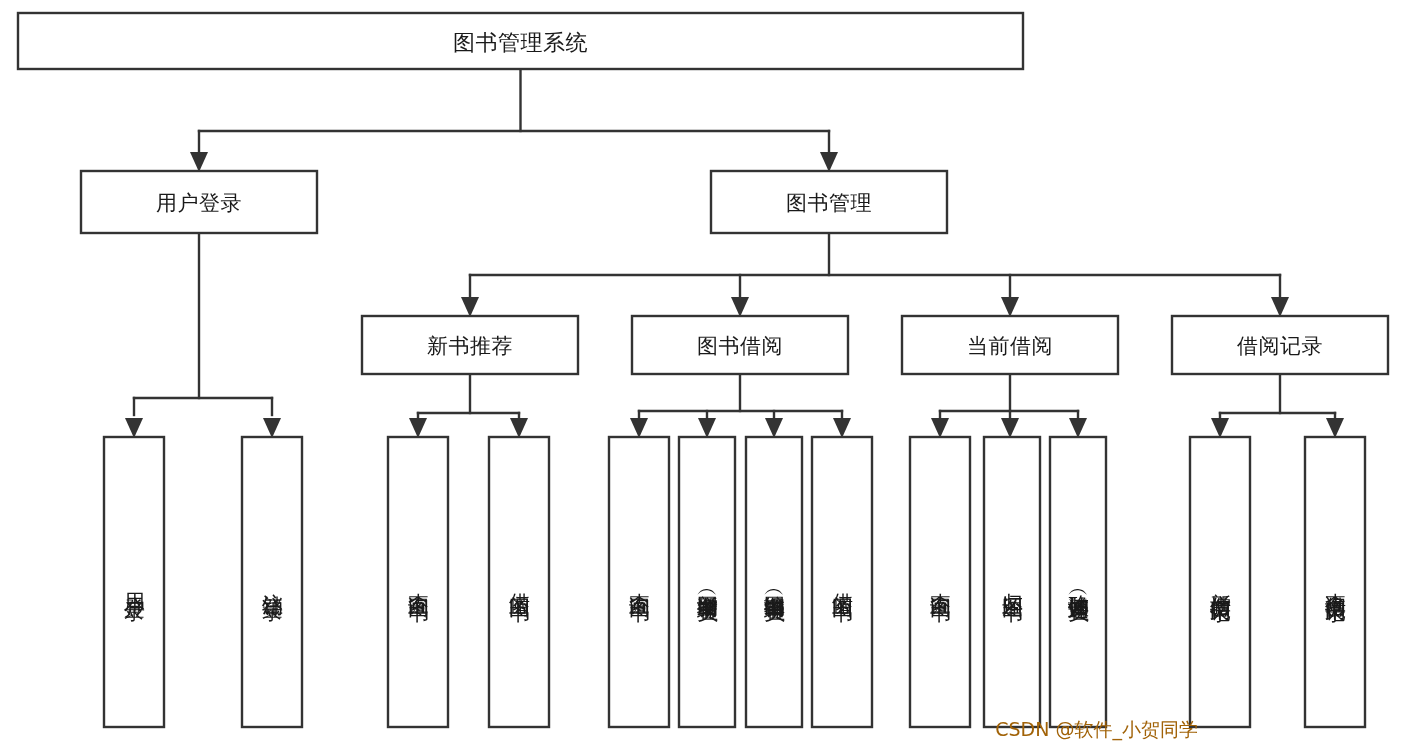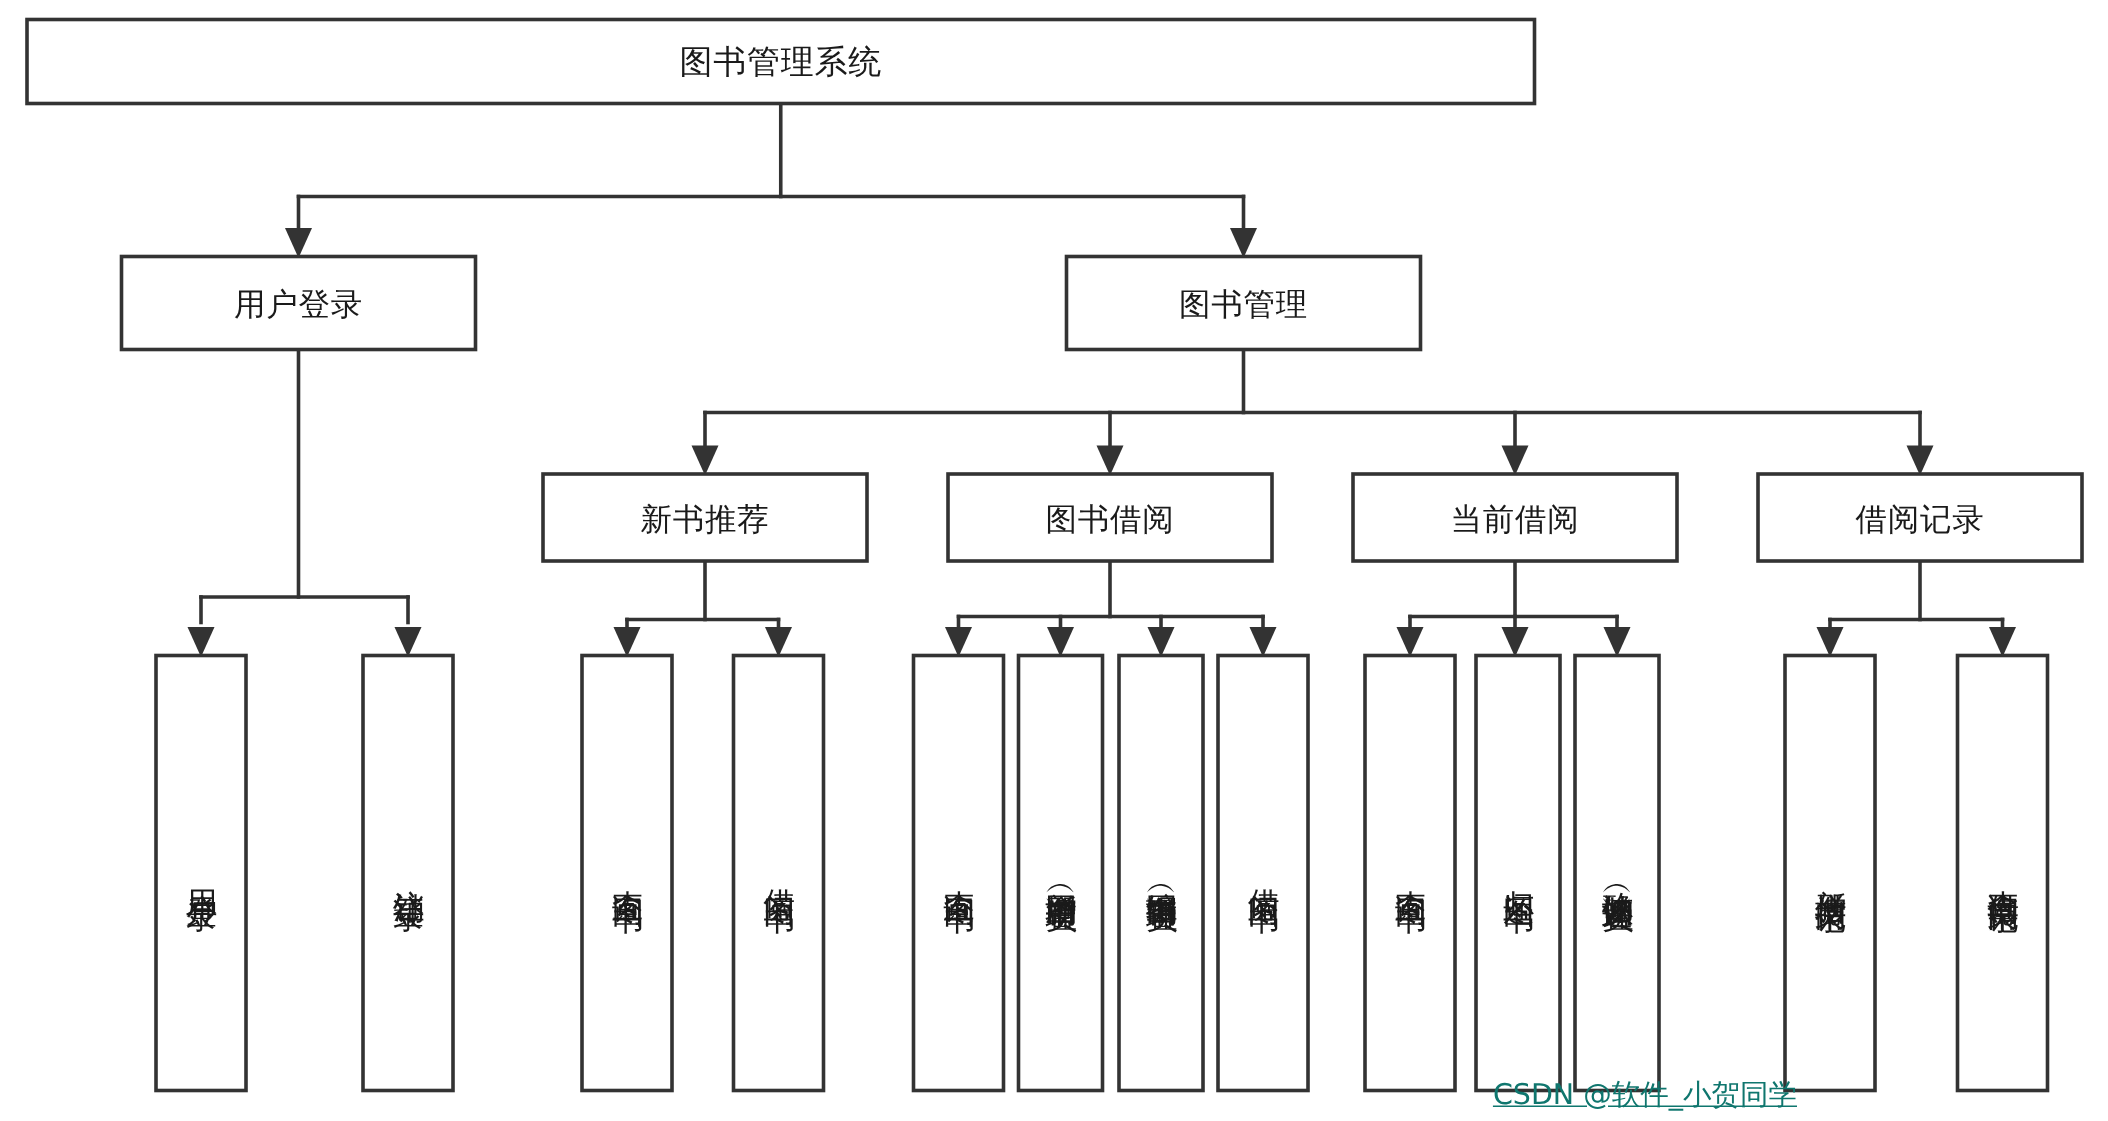--- a/index.html
+++ b/index.html
@@ -70,24 +70,23 @@
     white-space: nowrap;
     pointer-events: none;
     user-select: none;
   }
   .watermark {
     position: absolute;
     right: 8px;
     bottom: 4px;
     font-family: "DejaVu Sans", "Liberation Sans", sans-serif;
     font-size: 19px;
-    color: #0f766e;
+    color: #a16207;
     white-space: nowrap;
     user-select: none;
-    text-decoration: underline;
   }
 </style>
 </head>
 <body>
 
 <div id="diagram-root">
 
   <svg id="diagram-svg" viewBox="0 0 1405 747">
     <defs>
       <g id="arrow-glyph">

